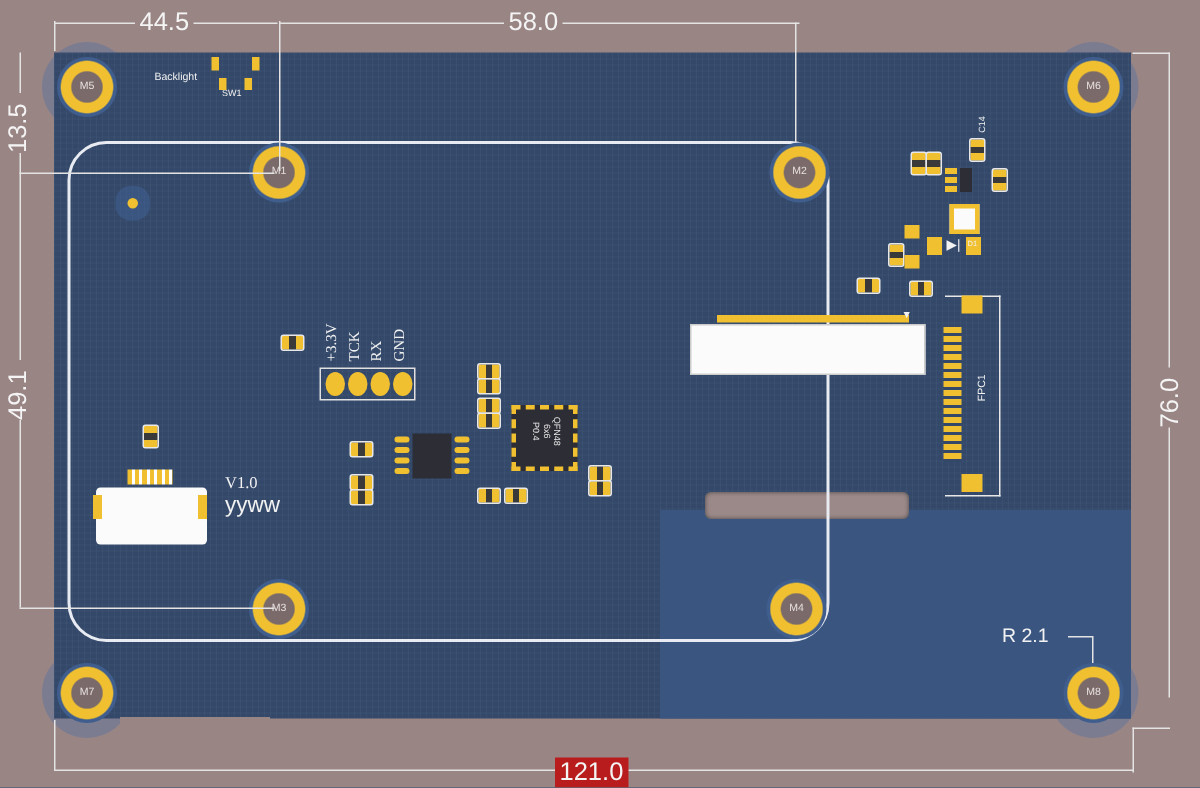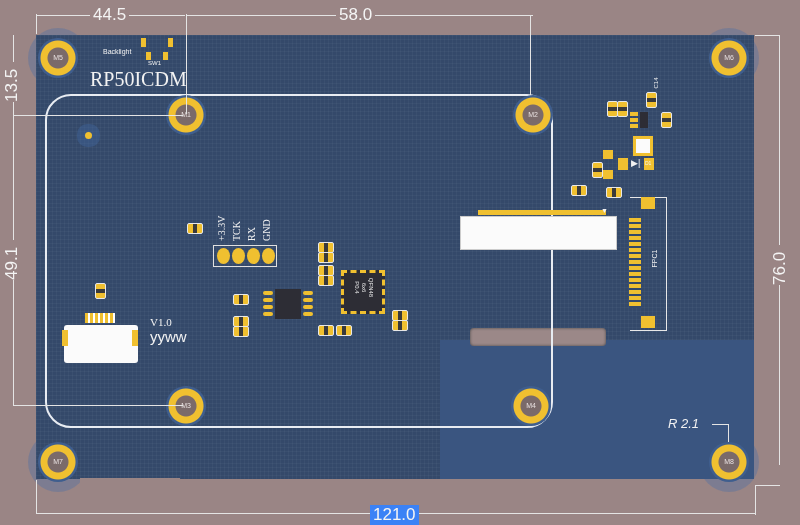--- a/index.html
+++ b/index.html
@@ -54,21 +54,20 @@
   <div class="hole" style="left:531px;top:406px">
       <span>M4</span>
     </div>
   <div class="hole" style="left:58px;top:462px">
       <span>M7</span>
     </div>
   <div class="hole" style="left:729px;top:462px">
       <span>M8</span>
     </div>
 
-  <div class="silk" style="left:90px;top:68px;font-family:'Liberation Serif',serif;font-size:20px;">RP50ICDM</div>
   <div class="silk" style="left:103px;top:48px;font-size:7px;">Backlight</div>
   <div class="silk" style="left:148px;top:60px;font-size:6px;">SW1</div>
   <div class="pad" style="left:141px;top:38px;width:5px;height:9px;"></div>
   <div class="pad" style="left:168px;top:38px;width:5px;height:9px;"></div>
   <div class="pad" style="left:146px;top:52px;width:5px;height:8px;"></div>
   <div class="pad" style="left:163px;top:52px;width:5px;height:8px;"></div>
 
   <div class="silk" style="left:150px;top:316px;font-family:'Liberation Serif',serif;font-size:11px;">V1.0</div>
   <div class="silk" style="left:150px;top:328px;font-family:Liberation Sans, sans-serif;font-size:15px;">yyww</div>
 
@@ -169,18 +168,18 @@
   <div class="dim" style="left:2px;top:240px;width:22px;height:40px;background:#9a8585;writing-mode:vertical-rl;transform:rotate(180deg);">49.1</div>
 
   <div class="dline" style="left:779px;top:35px;width:1px;height:430px;"></div>
   <div class="dline" style="left:755px;top:35px;width:25px;height:1px;"></div>
   <div class="dline" style="left:755px;top:485px;width:25px;height:1px;"></div>
   <div class="dim" style="left:770px;top:245px;width:22px;height:40px;background:#9a8585;writing-mode:vertical-rl;transform:rotate(180deg);">76.0</div>
 
   <div class="dline" style="left:36px;top:513px;width:720px;height:1px;"></div>
   <div class="dline" style="left:36px;top:480px;width:1px;height:34px;"></div>
   <div class="dline" style="left:755px;top:485px;width:1px;height:30px;"></div>
-  <div class="dim" style="left:370px;top:505px;background:#3b82f6;padding:0 3px;">121.0</div>
+  <div class="dim" style="left:370px;top:505px;background:#b91c1c;padding:0 3px;">121.0</div>
 
-  <div class="silk" style="left:668px;top:416px;font-size:13px;font-style:italic;">R 2.1</div>
+  <div class="silk" style="left:668px;top:416px;font-size:13px;">R 2.1</div>
   <div class="dline" style="left:712px;top:424px;width:16px;height:1px;"></div>
   <div class="dline" style="left:728px;top:424px;width:1px;height:18px;"></div>
 </div>
 
 </body></html>

